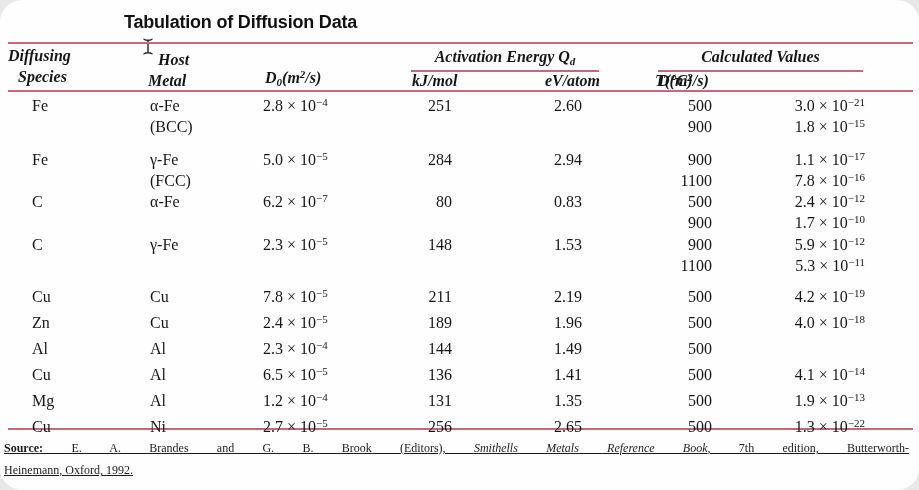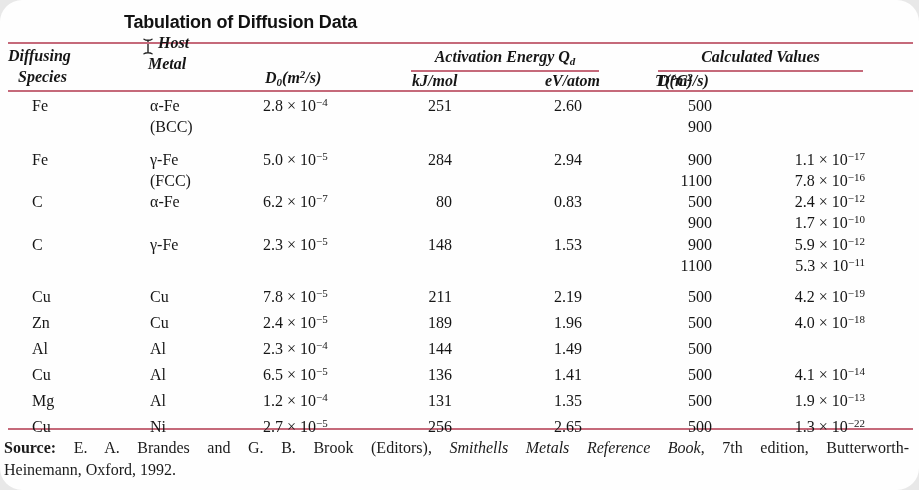--- a/index.html
+++ b/index.html
@@ -25,21 +25,21 @@
   .sl-activation{left:411px;width:188px;}
   .sl-calculated{left:658px;width:205px;}
 
   .hdr{
     position:absolute;
     font-weight:bold;font-style:italic;
     font-size:16px;line-height:21px;white-space:nowrap;
   }
   .h-species{left:8px;top:45px;}
   .h-species .l2{padding-left:10px;}
-  .h-host{left:148px;top:32px;}
+  .h-host{left:148px;top:49px;}
   .h-host .l1{padding-left:10px;}
   .h-d0{left:265px;top:67px;}
   .h-span-act{left:411px;width:188px;top:46px;text-align:center;}
   .h-kj{left:412px;top:70px;}
   .h-ev{left:410px;width:190px;top:70px;text-align:right;}
   .h-span-calc{left:658px;width:205px;top:46px;text-align:center;}
   .h-t{left:655px;top:70px;}
   .h-d{left:658px;width:205px;top:70px;text-align:left;}
 
   sup{font-size:11px;line-height:0;vertical-align:5px;letter-spacing:0;}
@@ -64,21 +64,21 @@
   .cell{white-space:nowrap;}
   .cell .line{height:21px;line-height:20px;}
   .c-species{padding-left:24px;line-height:20px;}
   .c-host{padding-left:10px;}
   .c-d0{padding-left:1px;line-height:20px;}
   .c-kj,.c-ev{text-align:right;line-height:20px;}
   .c-t,.c-d{text-align:right;}
 
   .source{
     position:absolute;left:4px;top:437px;width:905px;
-    font-size:16px;line-height:22px;color:#1b1b1b;
+    font-size:12px;line-height:22px;color:#1b1b1b;text-decoration:underline;
   }
   .src-line1{text-align:justify;text-align-last:justify;white-space:nowrap;}
   .cursor{position:absolute;left:142px;top:38px;}
 </style>
 </head>
 <body>
 
 <div class="page">
 
   <div class="title">Tabulation of Diffusion Data</div>
@@ -118,20 +118,24 @@
           <div class="line">α-Fe</div>
           <div class="line">(BCC)</div>
         </div>
         <div class="cell c-d0">2.8 × 10<sup>−4</sup></div>
         <div class="cell c-kj">251</div>
         <div class="cell c-ev">2.60</div>
         <div class="cell c-t">
           <div class="line">500</div>
           <div class="line">900</div>
         </div>
+        <div class="cell c-d">
+          <div class="line">3.0 × 10<sup>−21</sup></div>
+          <div class="line">1.8 × 10<sup>−15</sup></div>
+        </div>
       </div>
       <div class="row">
         <div class="cell c-species">Fe</div>
         <div class="cell c-host">
           <div class="line">γ-Fe</div>
           <div class="line">(FCC)</div>
         </div>
         <div class="cell c-d0">5.0 × 10<sup>−5</sup></div>
         <div class="cell c-kj">284</div>
         <div class="cell c-ev">2.94</div>

